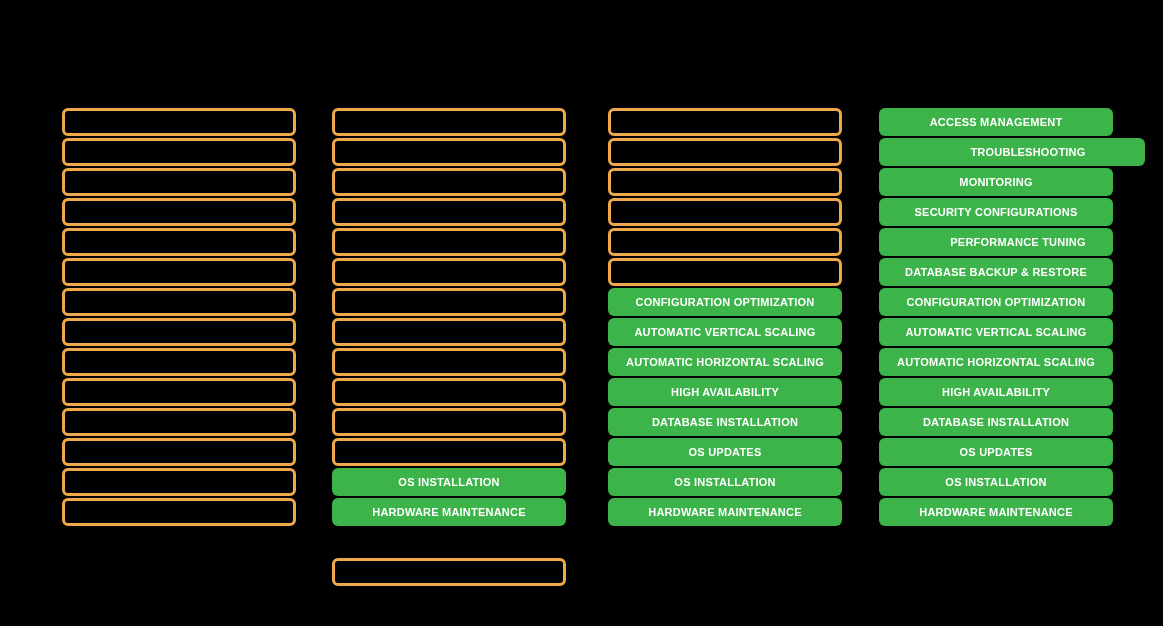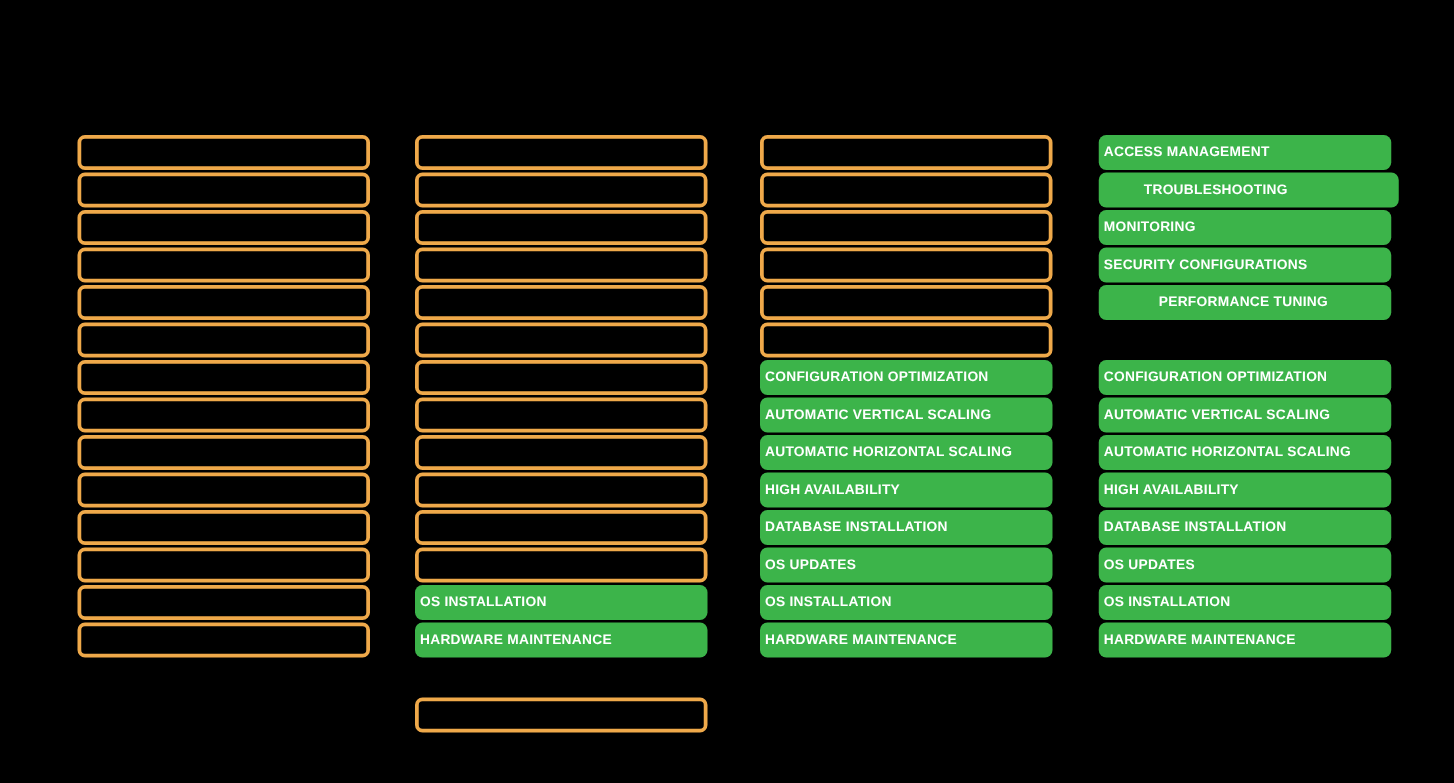--- a/index.html
+++ b/index.html
@@ -32,20 +32,21 @@
   }
   .cell {
     position: absolute;
     left: 0;
     width: 234px;
     height: 28px;
     box-sizing: border-box;
     border-radius: 6px;
     display: flex;
     align-items: center;
+    justify-content: center;
     text-align: center;
     line-height: 1;
   }
   .cell.orange {
     border: 3px solid #efa94a;
     background: #000000;
   }
   .cell.green {
     border: 0;
     background: #3cb44a;
@@ -200,31 +201,34 @@
         <span class="cell-label" style="color: rgb(255, 255, 255);">OS INSTALLATION</span>
       </div>
       <div class="cell green" style="top: 498px; width: 234px; height: 28px; background: rgb(60, 180, 74);">
         <span class="cell-label" style="color: rgb(255, 255, 255);">HARDWARE MAINTENANCE</span>
       </div>
     </div>
     <div class="column" style="left: 879px;">
       <div class="cell green" style="top: 108px; width: 234px; height: 28px; background: rgb(60, 180, 74);">
         <span class="cell-label" style="color: rgb(255, 255, 255);">ACCESS MANAGEMENT</span>
       </div>
-      <div class="cell green" style="top: 138px; width: 240px; height: 28px; background: rgb(60, 180, 74); padding-left: 32px;">
+      <div class="cell green" style="top: 138px; width: 266px; height: 28px; background: rgb(60, 180, 74); padding-left: 32px;">
         <span class="cell-label" style="color: rgb(255, 255, 255);">TROUBLESHOOTING</span>
       </div>
       <div class="cell green" style="top: 198px; width: 234px; height: 28px; background: rgb(60, 180, 74);">
         <span class="cell-label" style="color: rgb(255, 255, 255);">SECURITY CONFIGURATIONS</span>
       </div>
       <div class="cell green" style="top: 168px; width: 234px; height: 28px; background: rgb(60, 180, 74);">
         <span class="cell-label" style="color: rgb(255, 255, 255);">MONITORING</span>
       </div>
       <div class="cell green" style="top: 228px; width: 234px; height: 28px; background: rgb(60, 180, 74); padding-left: 44px;">
         <span class="cell-label" style="color: rgb(255, 255, 255);">PERFORMANCE TUNING</span>
+      </div>
+      <div class="cell green" style="top: 258px; width: 234px; height: 28px; background: rgb(60, 180, 74);">
+        <span class="cell-label" style="color: rgb(255, 255, 255);">DATABASE BACKUP &amp; RESTORE</span>
       </div>
       <div class="cell green" style="top: 288px; width: 234px; height: 28px; background: rgb(60, 180, 74);">
         <span class="cell-label" style="color: rgb(255, 255, 255);">CONFIGURATION OPTIMIZATION</span>
       </div>
       <div class="cell green" style="top: 318px; width: 234px; height: 28px; background: rgb(60, 180, 74);">
         <span class="cell-label" style="color: rgb(255, 255, 255);">AUTOMATIC VERTICAL SCALING</span>
       </div>
       <div class="cell green" style="top: 348px; width: 234px; height: 28px; background: rgb(60, 180, 74);">
         <span class="cell-label" style="color: rgb(255, 255, 255);">AUTOMATIC HORIZONTAL SCALING</span>
       </div>

